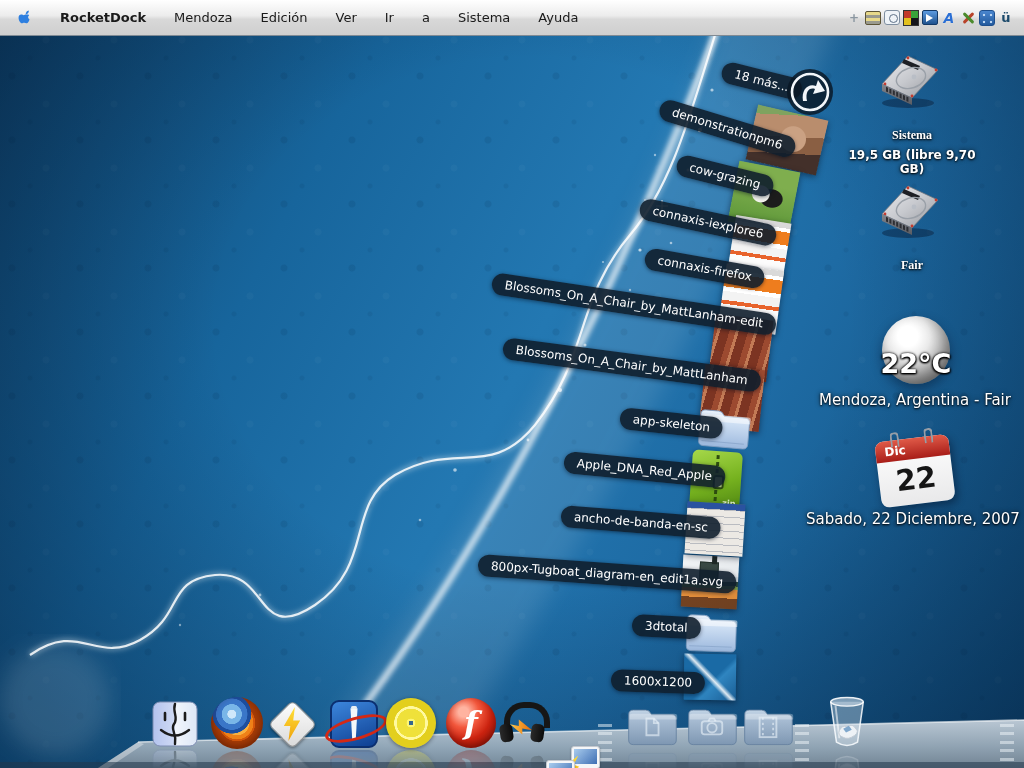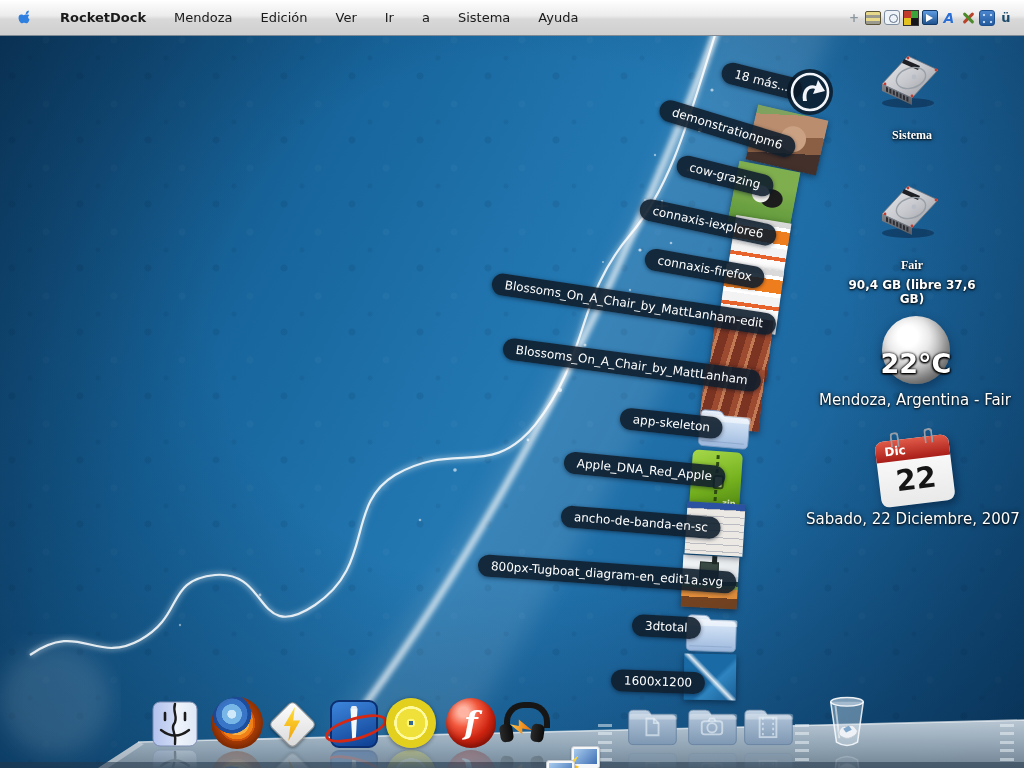--- a/index.html
+++ b/index.html
@@ -342,26 +342,26 @@
           <span class="ti-grid"></span>
         </span>
       <span class="ti ti-u">ü</span>
     </div>
   </div>
 
   <svg class="hdd hdd-sys" width="72" height="62">
       <use href="#sym-hdd"></use>
     </svg>
   <div class="wlabel wname" style="left:846px;top:128px;width:132px;">Sistema</div>
+  <div class="wlabel wcap" style="left:836px;top:148px;width:152px;">19,5 GB (libre 9,70 GB)</div>
 
   <svg class="hdd hdd-dat" width="72" height="62">
       <use href="#sym-hdd"></use>
     </svg>
   <div class="wlabel wname" style="left:846px;top:258px;width:132px;">Fair</div>
-  <div class="wlabel wcap" style="left:836px;top:278px;width:152px;">90,4 GB (libre 37,6 GB)</div>
 
   <div class="ball"></div>
   <div class="temp">22°C</div>
   <div class="wlabel loc">Mendoza, Argentina - Fair</div>
 
   <div class="cal">
     <span class="ring r1"></span>
     <span class="ring r2"></span>
     <div class="calhead">Dic</div>
     <div class="calday">22</div>

